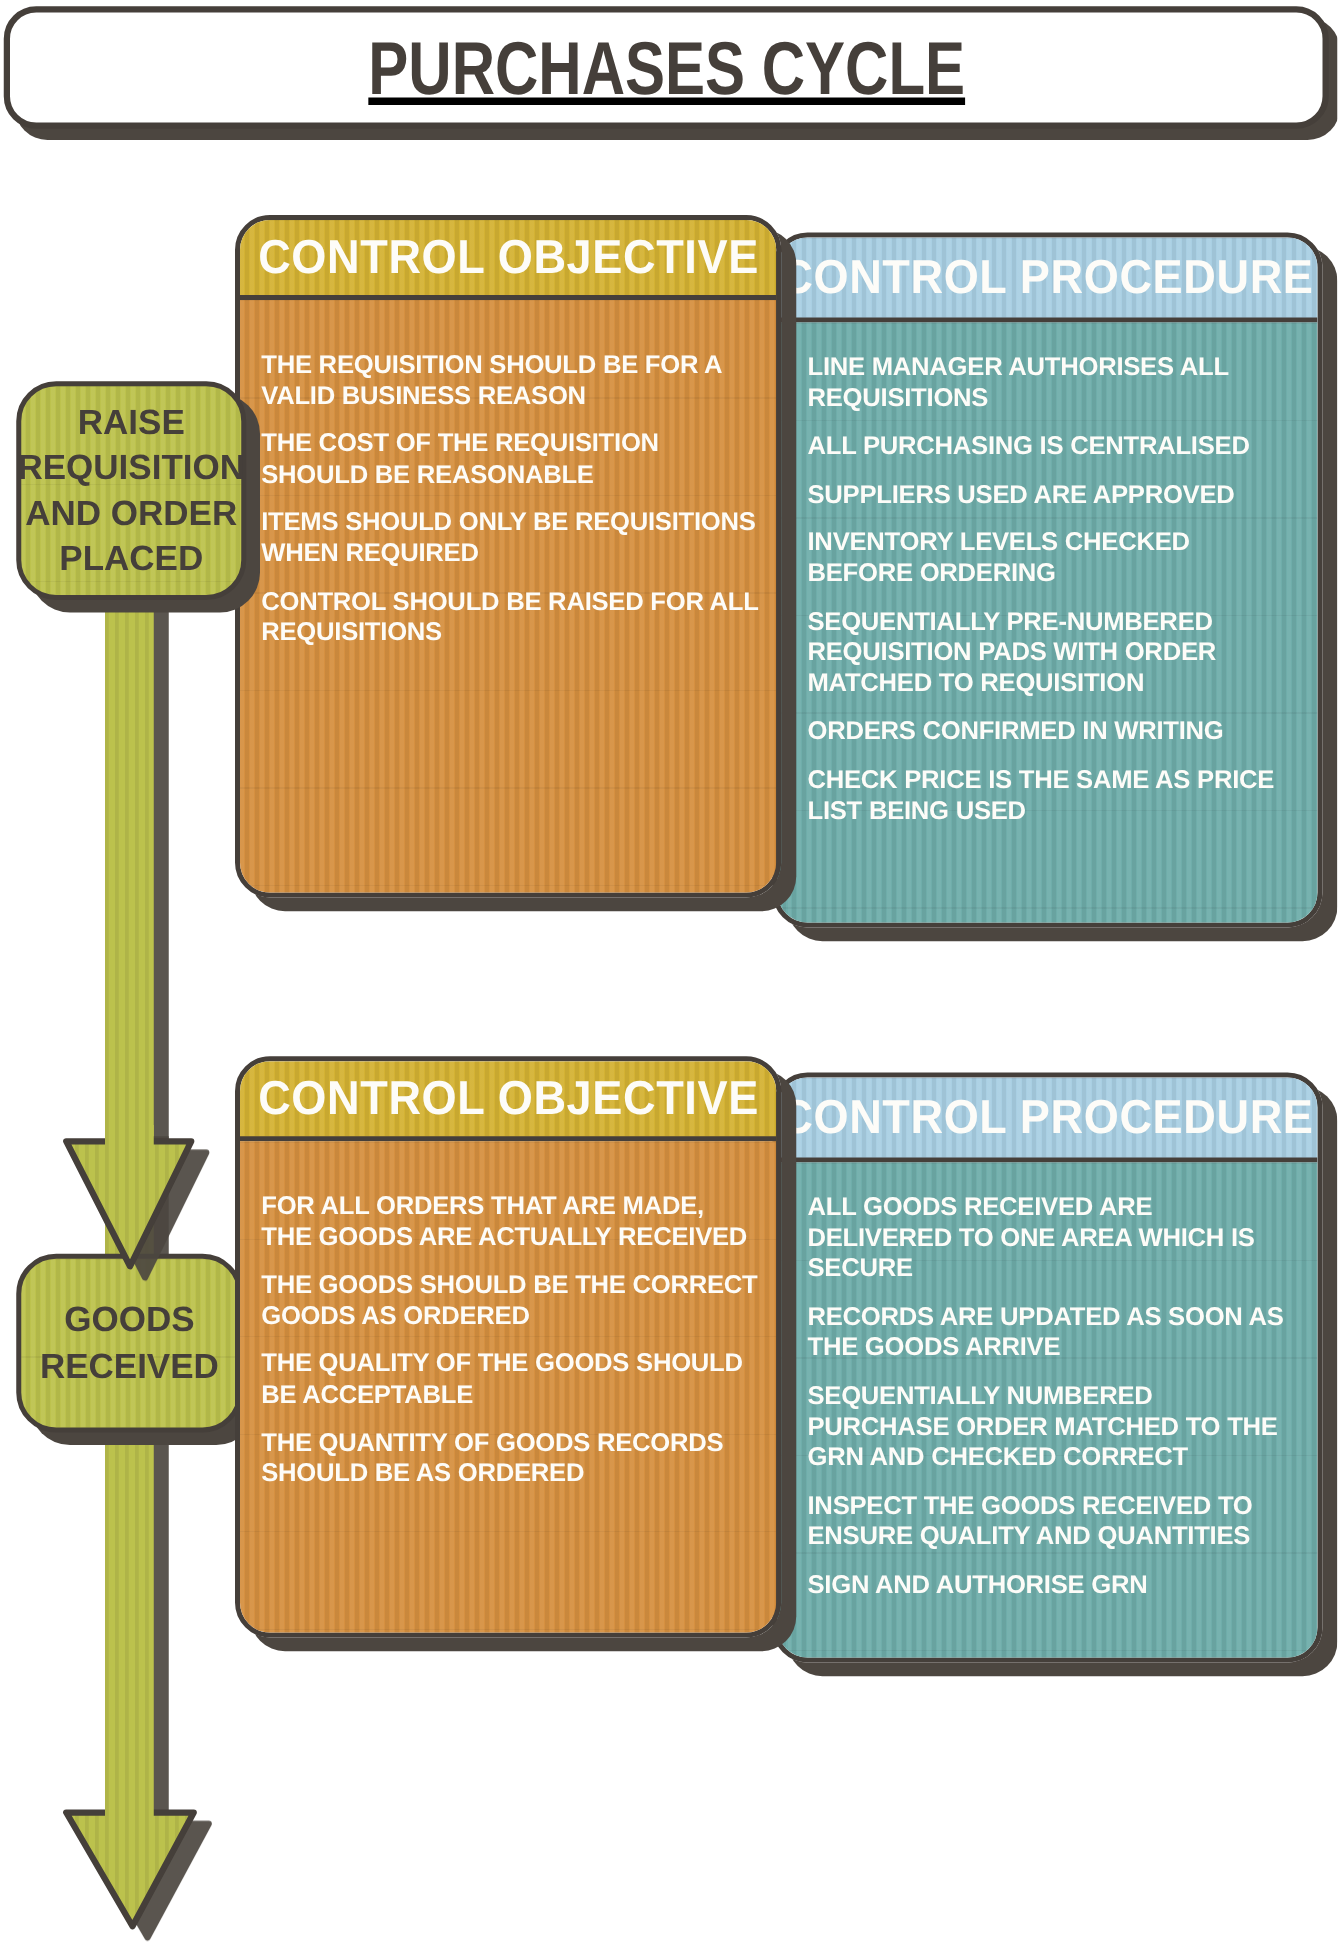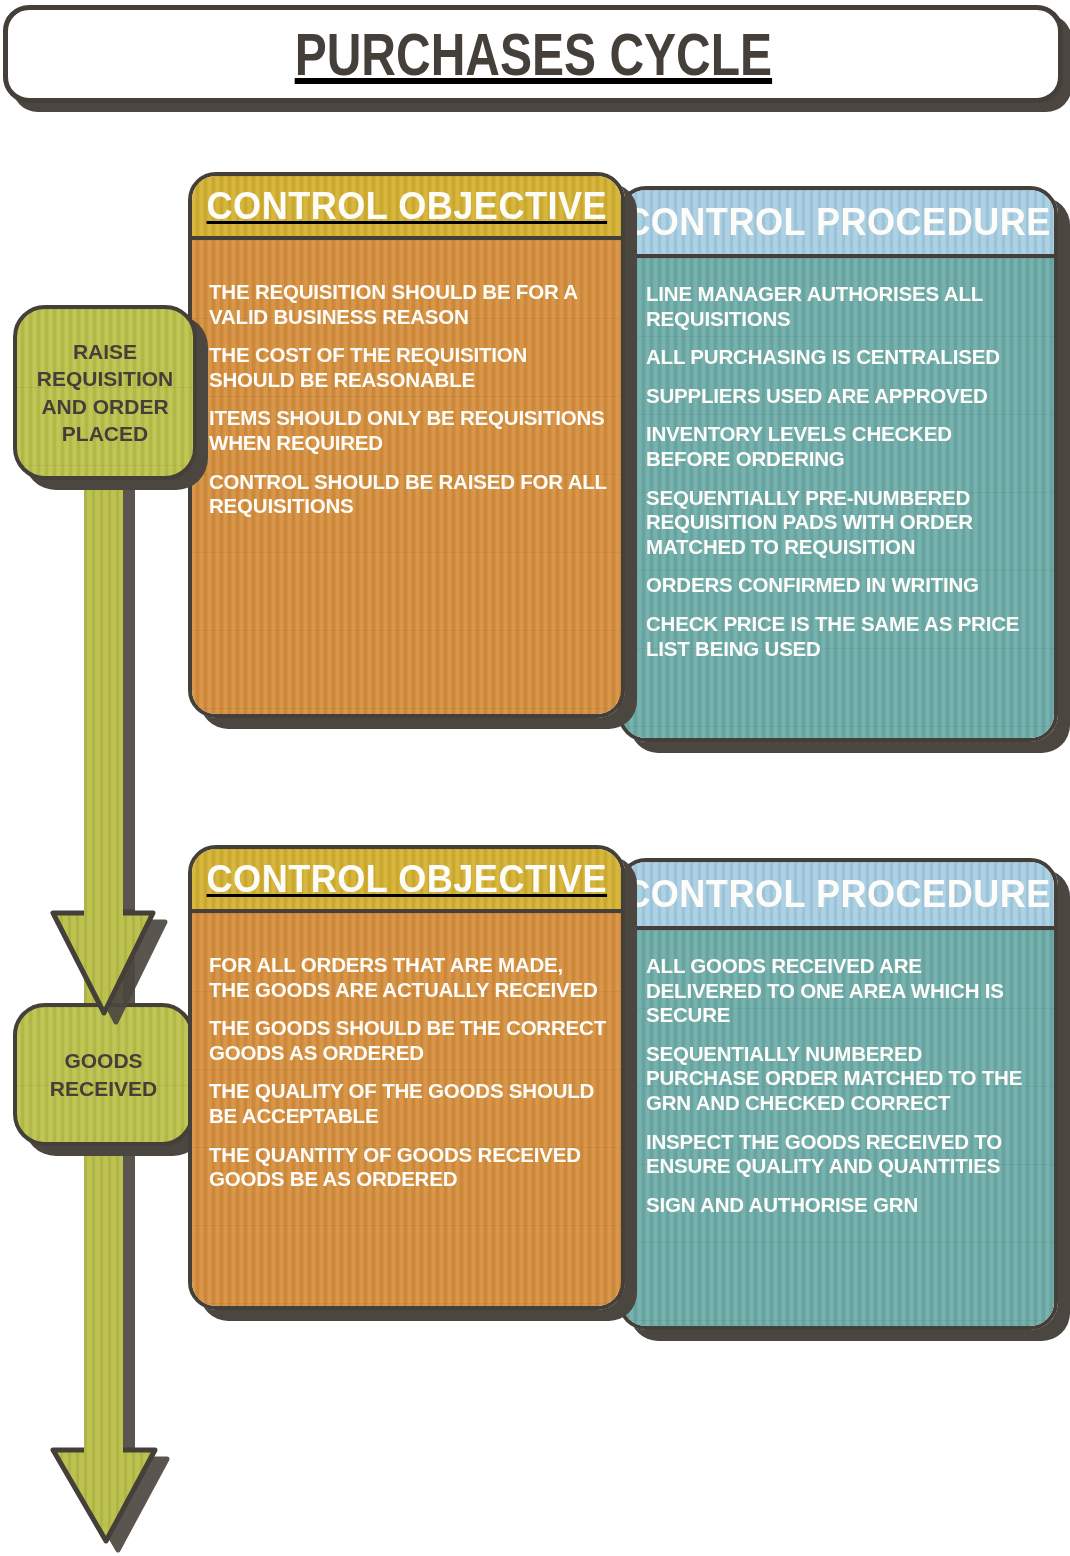--- a/index.html
+++ b/index.html
@@ -24,21 +24,21 @@
   .title-text{
     color:var(--ink);font-size:60px;letter-spacing:0px;
     transform:scaleX(0.8);white-space:nowrap;
   }
   
   .node{
     background-color:var(--green);
     border:4px solid var(--ink);border-radius:32px;
     box-shadow:11px 10px 0 var(--shadow);
     display:flex;align-items:center;justify-content:center;text-align:center;
-    color:var(--ink);font-size:21px;line-height:1.3;padding:0 12px;box-sizing:border-box;
+    color:var(--ink);font-size:28px;line-height:1.3;padding:0 12px;box-sizing:border-box;
   }
   .node1{left:13px;top:305px;width:184px;height:175px;z-index:3;}
   .node2{left:13px;top:1003px;width:181px;height:143px;z-index:2;}
   
   .layer{left:0;top:0;width:1070px;height:1556px;pointer-events:none;}
   .layerA{z-index:1;}
   .layerB{z-index:3;}
   
   .card{
     border:4px solid var(--ink);border-radius:28px;overflow:hidden;
@@ -47,21 +47,21 @@
   .card-o{z-index:2;}
   .card-t{z-index:1;}
   .card-o1{left:188px;top:172px;width:437px;height:546px;}
   .card-t1{left:618px;top:186px;width:440px;height:556px;}
   .card-o2{left:188px;top:845px;width:437px;height:465px;}
   .card-t2{left:618px;top:858px;width:440px;height:472px;}
   .card-header{
     display:flex;align-items:center;justify-content:center;
     border-bottom:4px solid var(--ink);
   }
-  .hdr-o{height:60px;background-color:var(--gold);text-decoration:underline;}
+  .hdr-o{height:60px;background-color:var(--gold);}
   .hdr-t{height:64px;background-color:var(--skyblue);}
   .hdr-text{
     color:var(--text-light);font-size:38px;letter-spacing:0.5px;
     transform:scaleX(0.95);white-space:nowrap;
   }
   .card-body{height:100%;box-sizing:border-box;}
   .body-o{background-color:var(--orange);padding:40px 14px 0 17px;}
   .body-t{background-color:var(--teal);padding:24px 18px 0 24px;}
   .card-items p{
     margin:0 0 14px 0;color:var(--text-light);
@@ -137,31 +137,32 @@
         <p>CONTROL SHOULD BE RAISED FOR ALL REQUISITIONS</p>
       </div>
   </div>
 
   <div class="abs card card-t card-t2">
     <div class="card-header hdr-t tex">
       <div class="hdr-text">CONTROL PROCEDURE</div>
     </div>
     <div class="card-body body-t tex card-items">
         <p>ALL GOODS RECEIVED ARE DELIVERED TO ONE AREA WHICH IS SECURE</p>
+        <p>RECORDS ARE UPDATED AS SOON AS THE GOODS ARRIVE</p>
         <p>SEQUENTIALLY NUMBERED PURCHASE ORDER MATCHED TO THE GRN AND CHECKED CORRECT</p>
         <p>INSPECT THE GOODS RECEIVED TO ENSURE QUALITY AND QUANTITIES</p>
         <p>SIGN AND AUTHORISE GRN</p>
       </div>
   </div>
 
   <div class="abs card card-o card-o2">
     <div class="card-header hdr-o tex">
       <div class="hdr-text">CONTROL OBJECTIVE</div>
     </div>
     <div class="card-body body-o tex card-items">
         <p>FOR ALL ORDERS THAT ARE MADE, THE GOODS ARE ACTUALLY RECEIVED</p>
         <p>THE GOODS SHOULD BE THE CORRECT GOODS AS ORDERED</p>
         <p>THE QUALITY OF THE GOODS SHOULD BE ACCEPTABLE</p>
-        <p>THE QUANTITY OF GOODS RECEIVED GOODS BE AS ORDERED</p>
+        <p>THE QUANTITY OF GOODS RECORDS SHOULD BE AS ORDERED</p>
       </div>
   </div>
 
 </div>
 
 </body></html>

